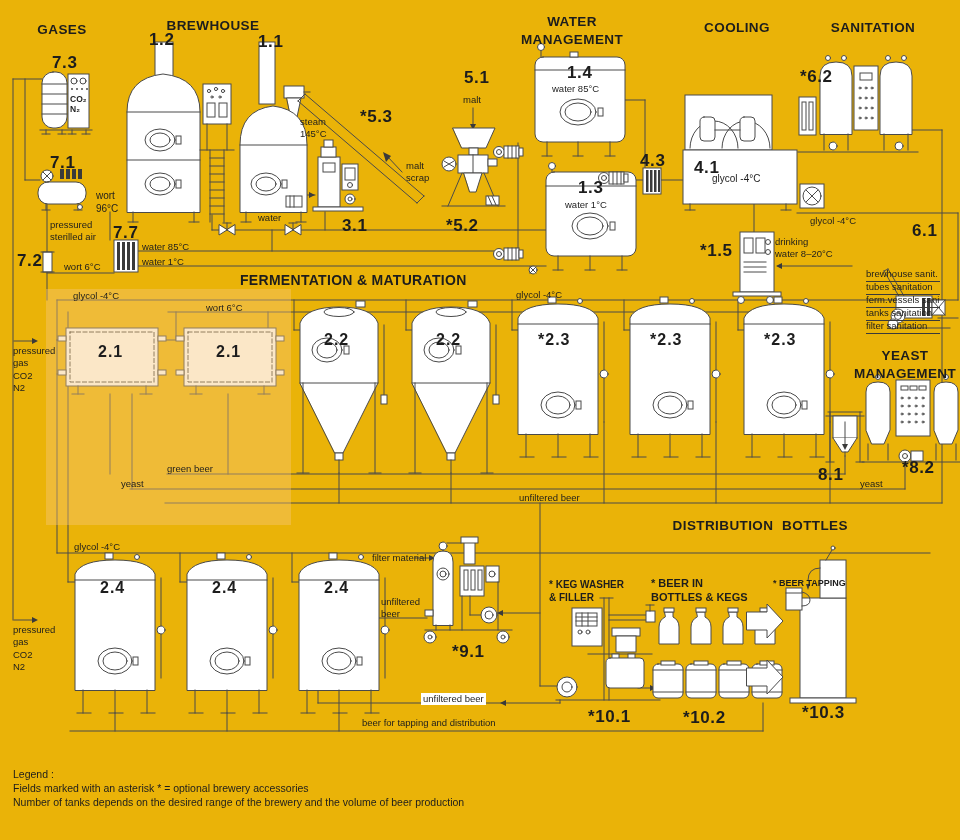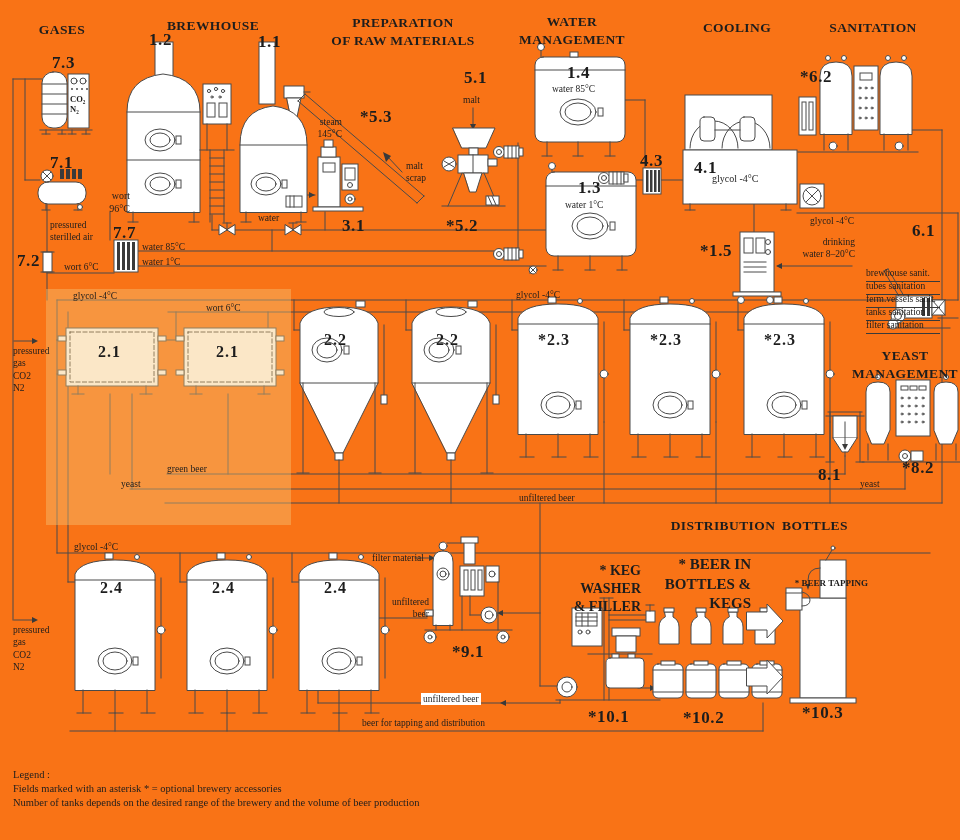--- a/index.html
+++ b/index.html
@@ -1,33 +1,33 @@
 <!DOCTYPE html>
 <html><head>
 <meta charset="utf-8">
 <style>
   html,body{margin:0;padding:0;background:#fff}
-  .canvas{position:relative;width:960px;height:840px;background:#f97316;overflow:hidden;
-          font-family:Liberation Serif, serif;color:#1d1d1d}
+  .canvas{position:relative;width:960px;height:840px;background:#eab308;overflow:hidden;
+          font-family:Liberation Sans, sans-serif;color:#1d1d1d}
   svg.lw{position:absolute;left:0;top:0;z-index:2}
   .lw *{stroke:#4a4a4a;stroke-width:1;fill:none;stroke-linecap:square}
   .lw .w{fill:#fff}
   .lw .b{fill:#3a3a3a;stroke:none}
   .lw .dash{stroke-dasharray:4 2.5}
   .hl{position:absolute;left:46px;top:289px;width:245px;height:236px;
       background:rgba(246,197,122,.42);z-index:3}
   .lb{position:absolute;z-index:4;white-space:pre-line;line-height:1.25;color:#1d1d1d}
   .sec{font-weight:bold;font-size:13.5px;letter-spacing:.4px;text-align:center;line-height:1.3}
   .sec2{font-weight:bold;font-size:14px;letter-spacing:.3px}
   .num{font-weight:bold;font-size:17px;letter-spacing:.6px}
   .tnum{font-weight:bold;font-size:16px;letter-spacing:1px}
   .sm{font-size:10px}
   .xs{font-size:9.5px;line-height:1.3}
   .xxs{font-size:8.5px;font-weight:bold;line-height:1.2}
-  .ctr{text-align:right}
+  .ctr{text-align:left}
   .san{position:absolute;z-index:4;font-size:9.5px;width:74px;height:12.6px;
        border-bottom:1px solid #3a3a3a;white-space:nowrap;overflow:hidden}
   .leg{font-size:10.5px}
 </style>
 </head>
 <body>
 
 <div class="canvas">
 
   <svg class="lw" width="960" height="840" viewBox="0 0 960 840">
@@ -488,26 +488,25 @@
         <circle class="w" cx="833" cy="548" r="2"></circle>
       <rect class="w" x="786" y="588" width="16" height="22"></rect>
       <path d="M802,592 Q810,594 810,600 Q810,606 802,606 M786,593 H802"></path>
     </g>
   </svg>
 
   <div class="hl"></div>
 
   <span class="lb sec" style="left:27px;top:21px;width:70px">GASES</span>
   <span class="lb sec" style="left:148px;top:17px;width:130px">BREWHOUSE</span>
-  <span class="lb sec" style="left:318px;top:14px;width:170px">PREPARATION
-OF RAW MATERIALS</span>
   <span class="lb sec" style="left:512px;top:13px;width:120px">WATER
 MANAGEMENT</span>
   <span class="lb sec" style="left:697px;top:19px;width:80px">COOLING</span>
   <span class="lb sec" style="left:828px;top:19px;width:90px">SANITATION</span>
+  <span class="lb sec2" style="left:240px;top:272px">FERMENTATION &amp; MATURATION</span>
   <span class="lb sec" style="left:668px;top:517px;width:110px">DISTRIBUTION</span>
   <span class="lb sec" style="left:775px;top:517px;width:80px">BOTTLES</span>
   <span class="lb sec" style="left:850px;top:347px;width:110px">YEAST
 MANAGEMENT</span>
 
   <span class="lb num" style="left:52px;top:52px">7.3</span>
   <span class="lb num" style="left:50px;top:152px">7.1</span>
   <span class="lb num" style="left:17px;top:250px">7.2</span>
   <span class="lb num" style="left:149px;top:29px">1.2</span>
   <span class="lb num" style="left:258px;top:31px">1.1</span>
@@ -582,23 +581,23 @@
 beer</span>
   <span class="lb xs" style="left:421px;top:693px;background:#fff;padding:0 2px">unfiltered beer</span>
   <span class="lb xs" style="left:362px;top:717px">beer for tapping and distribution</span>
 
   <span class="san" style="left:866px;top:268px">brewhouse sanit.</span>
   <span class="san" style="left:866px;top:281px">tubes sanitation</span>
   <span class="san" style="left:866px;top:294px">ferm.vessels sanit.</span>
   <span class="san" style="left:866px;top:307px">tanks sanitation</span>
   <span class="san" style="left:866px;top:320px">filter sanitation</span>
 
-  <span class="lb xs ctr" style="left:549px;top:562px;width:92px;font-weight:bold;font-size:14px">* KEG WASHER
+  <span class="lb xs ctr" style="left:549px;top:578px;width:92px;font-weight:bold;font-size:10px">* KEG WASHER
 &amp; FILLER</span>
-  <span class="lb xs ctr" style="left:651px;top:555px;width:100px;font-weight:bold;font-size:15px">* BEER IN
+  <span class="lb xs ctr" style="left:651px;top:576px;width:100px;font-weight:bold;font-size:11px">* BEER IN
 BOTTLES &amp; KEGS</span>
   <span class="lb xs ctr" style="left:773px;top:578px;width:95px;font-weight:bold;font-size:9px">* BEER TAPPING</span>
 
   <span class="lb leg" style="left:13px;top:768px">Legend :</span>
   <span class="lb leg" style="left:13px;top:782px">Fields marked with an asterisk * = optional brewery accessories</span>
   <span class="lb leg" style="left:13px;top:796px">Number of tanks depends on the desired range of the brewery and the volume of beer production</span>
 
 </div>
 
 </body></html>

